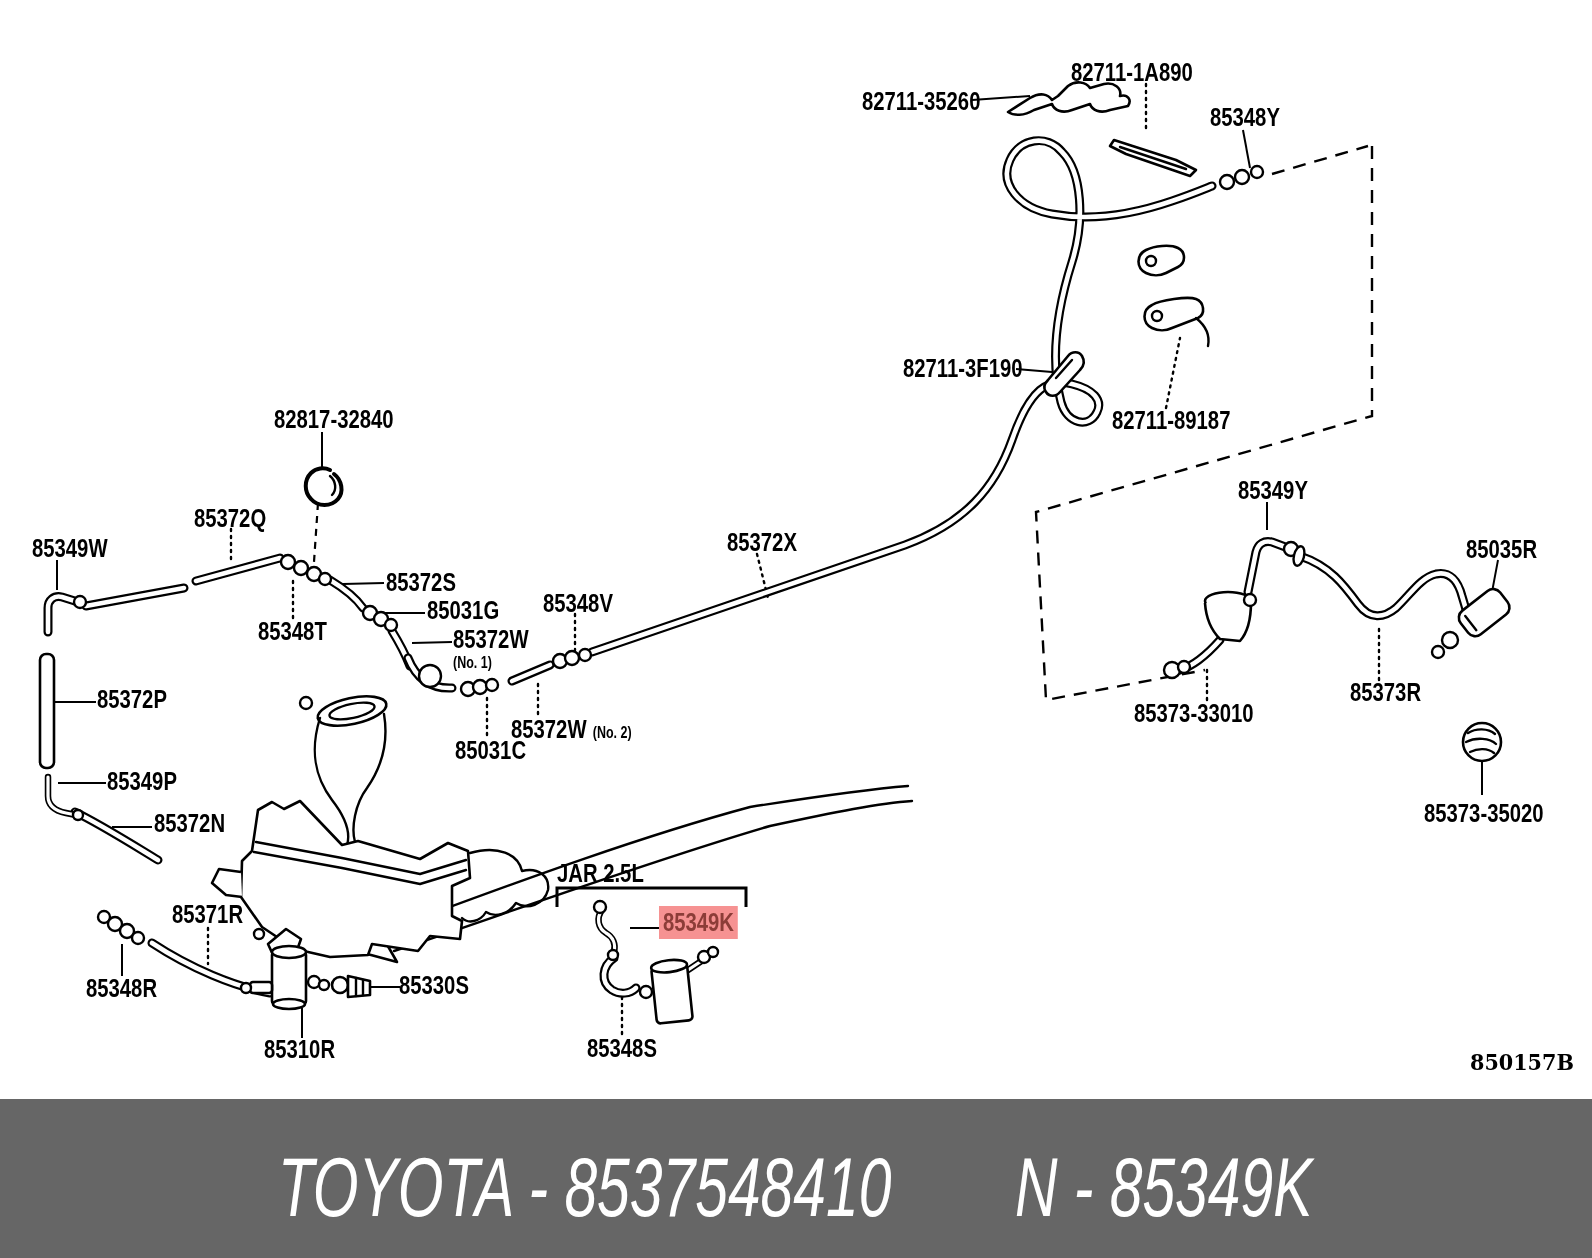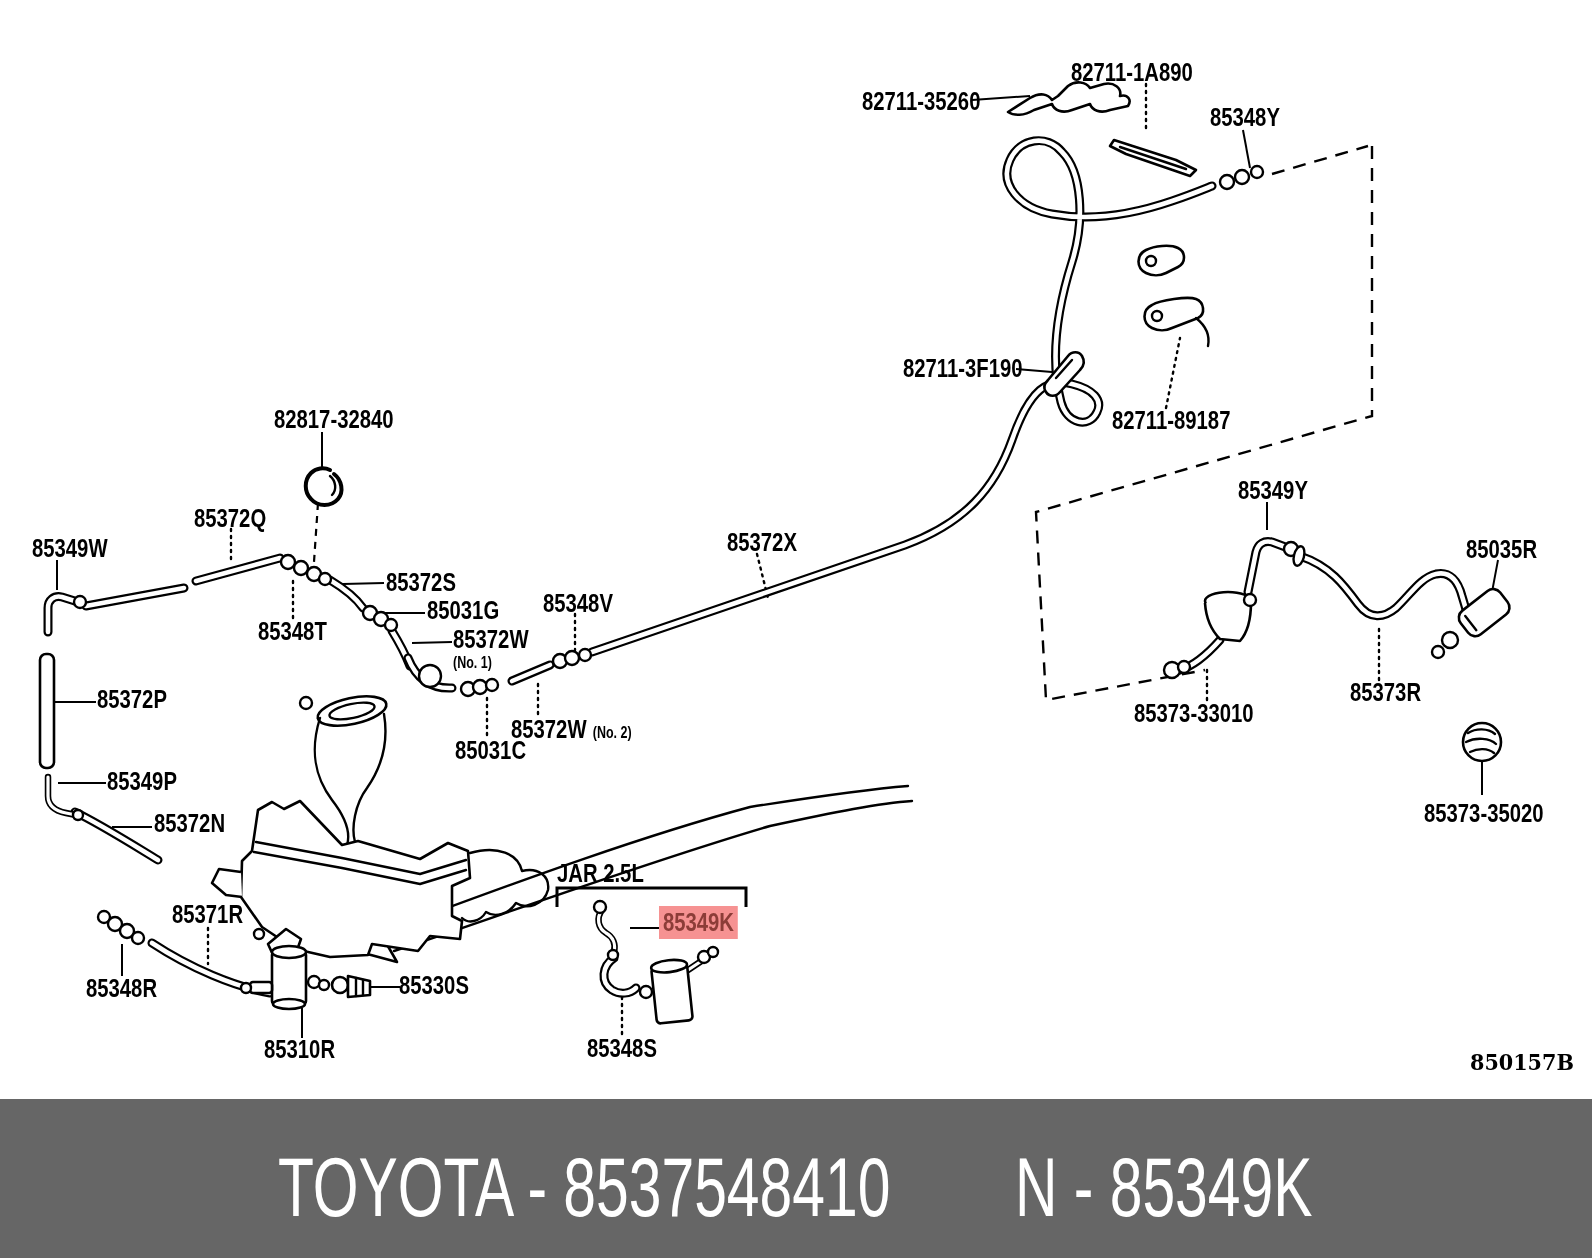--- a/index.html
+++ b/index.html
@@ -24,21 +24,21 @@
           white-space:nowrap;letter-spacing:0;transform:scaleX(0.78);transform-origin:0 0;}
   .plabel .sub{font-size:16px;}
   .plabel .sub.below{display:block;margin-top:3px;}
   .plabel .sub.right{display:inline;margin-left:8px;}
   .plabel.hl span.main{background:var(--hl-bg,#F69292);color:var(--hl-tx,#8C3D38);
           padding:3px 5px 4px;display:inline-block;}
   .code{position:absolute;left:1470px;top:1048px;font-family:"DejaVu Serif",serif;
         font-weight:bold;font-size:23px;letter-spacing:0;transform:scaleX(0.9);transform-origin:0 0;}
   
   .footer{position:absolute;left:0;top:1099px;width:1592px;height:159px;
-          background:var(--ft-bg,#666);}
+          background:var(--ft-bg,#666);font-style:italic;}
   .ft{position:absolute;top:46px;color:var(--ft-tx,#fff);font-size:84px;line-height:1;
       white-space:nowrap;transform:scaleX(0.70);transform-origin:0 0;}
   .ft1{left:278px}
   .ft2{left:1015px}
 </style>
 </head>
 <body>
 
 <div class="stage">
 

